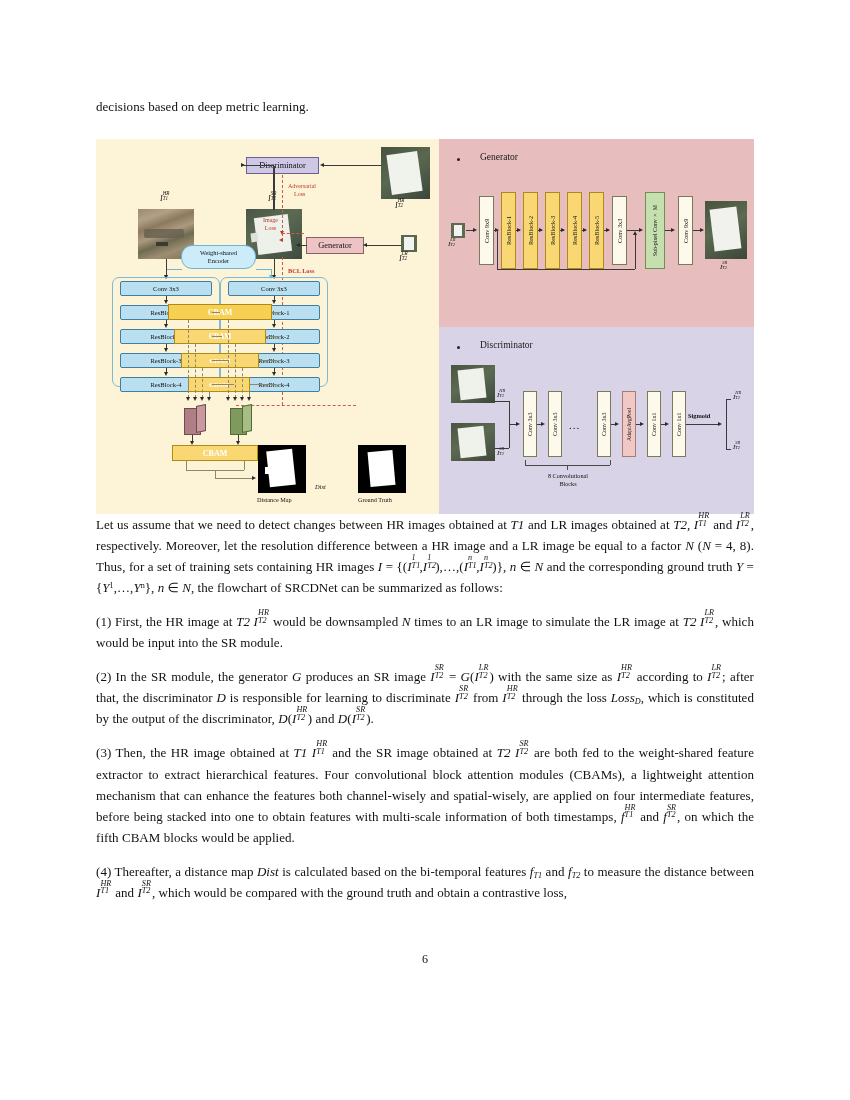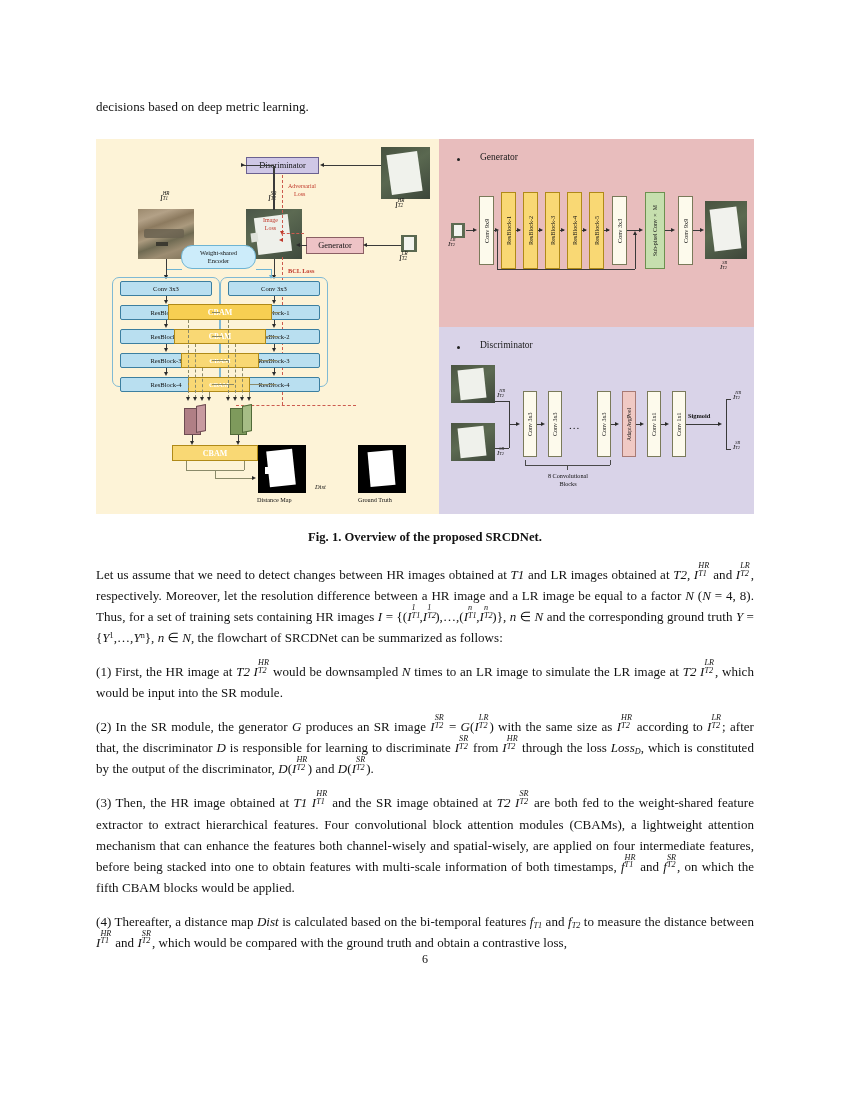--- a/index.html
+++ b/index.html
@@ -401,21 +401,20 @@
           <span class="sym">I</span><span class="updn"><span class="pad">HR</span><span class="u">HR</span><span class="d">T2</span></span>
         </div>
         <div class="lbl" style="left:294px;top:116px;font-size:7px;">
           <span class="sym">I</span><span class="updn"><span class="pad">SR</span><span class="u">SR</span><span class="d">T2</span></span>
         </div>
       </div>
 
     </div>
   </div>
 
-  <div class="caption">Fig. 1. Overview of the proposed SRCDNet.</div>
 
   <p class="para">
     <span>Let us assume that we need to detect changes between HR images obtained at </span><span class="it">T1</span><span> and LR images obtained at </span><span class="it">T2</span><span>, </span><span class="sym">I</span><span class="updn"><span class="pad">HR</span><span class="u">HR</span><span class="d">T1</span></span><span> and </span><span class="sym">I</span><span class="updn"><span class="pad">LR</span><span class="u">LR</span><span class="d">T2</span></span><span>, respectively. Moreover, let the resolution difference between a HR image and a LR image be equal to a factor </span><span class="it">N</span><span> (</span><span class="it">N</span><span> = 4, 8). Thus, for a set of training sets containing HR images </span><span class="sym">I</span> = {(<span class="sym">I</span><span class="updn"><span class="pad">11</span><span class="u">1</span><span class="d">T1</span></span>,<span class="sym">I</span><span class="updn"><span class="pad">11</span><span class="u">1</span><span class="d">T2</span></span>),…,(<span class="sym">I</span><span class="updn"><span class="pad">nn</span><span class="u">n</span><span class="d">T1</span></span>,<span class="sym">I</span><span class="updn"><span class="pad">nn</span><span class="u">n</span><span class="d">T2</span></span>)}, <span class="sym">n</span> ∈ <span class="sym">N</span><span> and the corresponding ground truth </span><span class="sym">Y</span> = {<span class="sym">Y</span><sup>1</sup>,…,<span class="sym">Y</span><sup>n</sup>}, <span class="sym">n</span> ∈ <span class="sym">N</span><span>, the flowchart of SRCDNet can be summarized as follows:</span>
   </p>
 
   <p class="para">
     <span>(1) First, the HR image at </span><span class="it">T2</span>&nbsp;<span class="sym">I</span><span class="updn"><span class="pad">HR</span><span class="u">HR</span><span class="d">T2</span></span><span> would be downsampled </span><span class="it">N</span><span> times to an LR image to simulate the LR image at </span><span class="it">T2</span>&nbsp;<span class="sym">I</span><span class="updn"><span class="pad">LR</span><span class="u">LR</span><span class="d">T2</span></span><span>, which would be input into the SR module.</span>
   </p>
 
   <p class="para">

